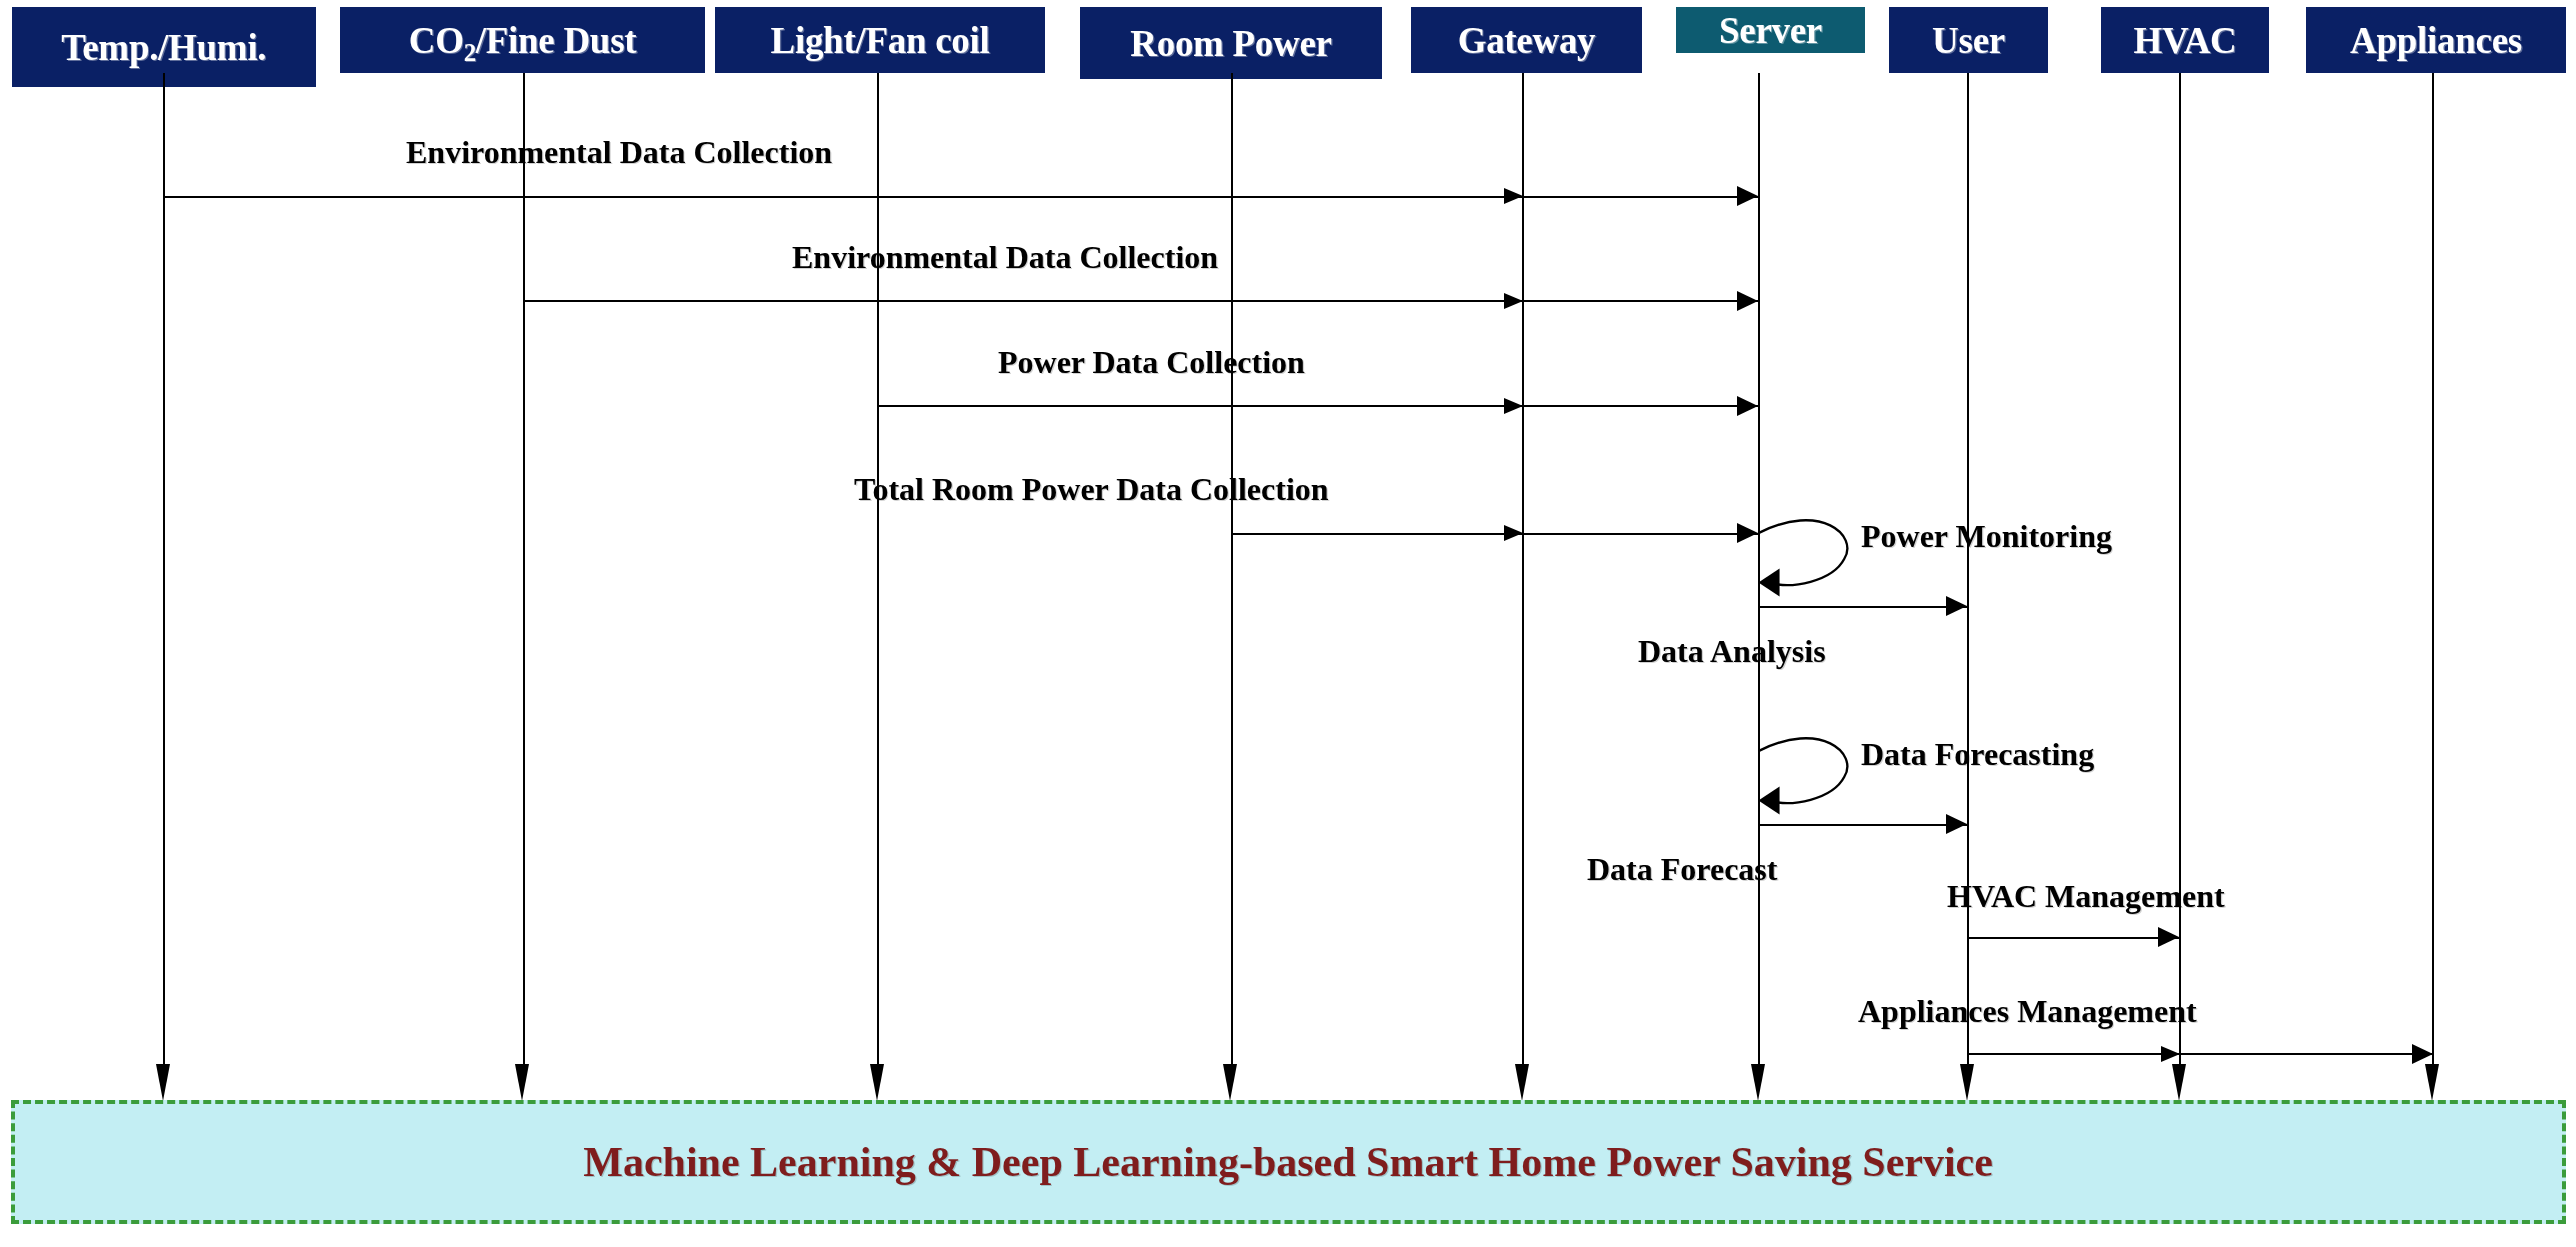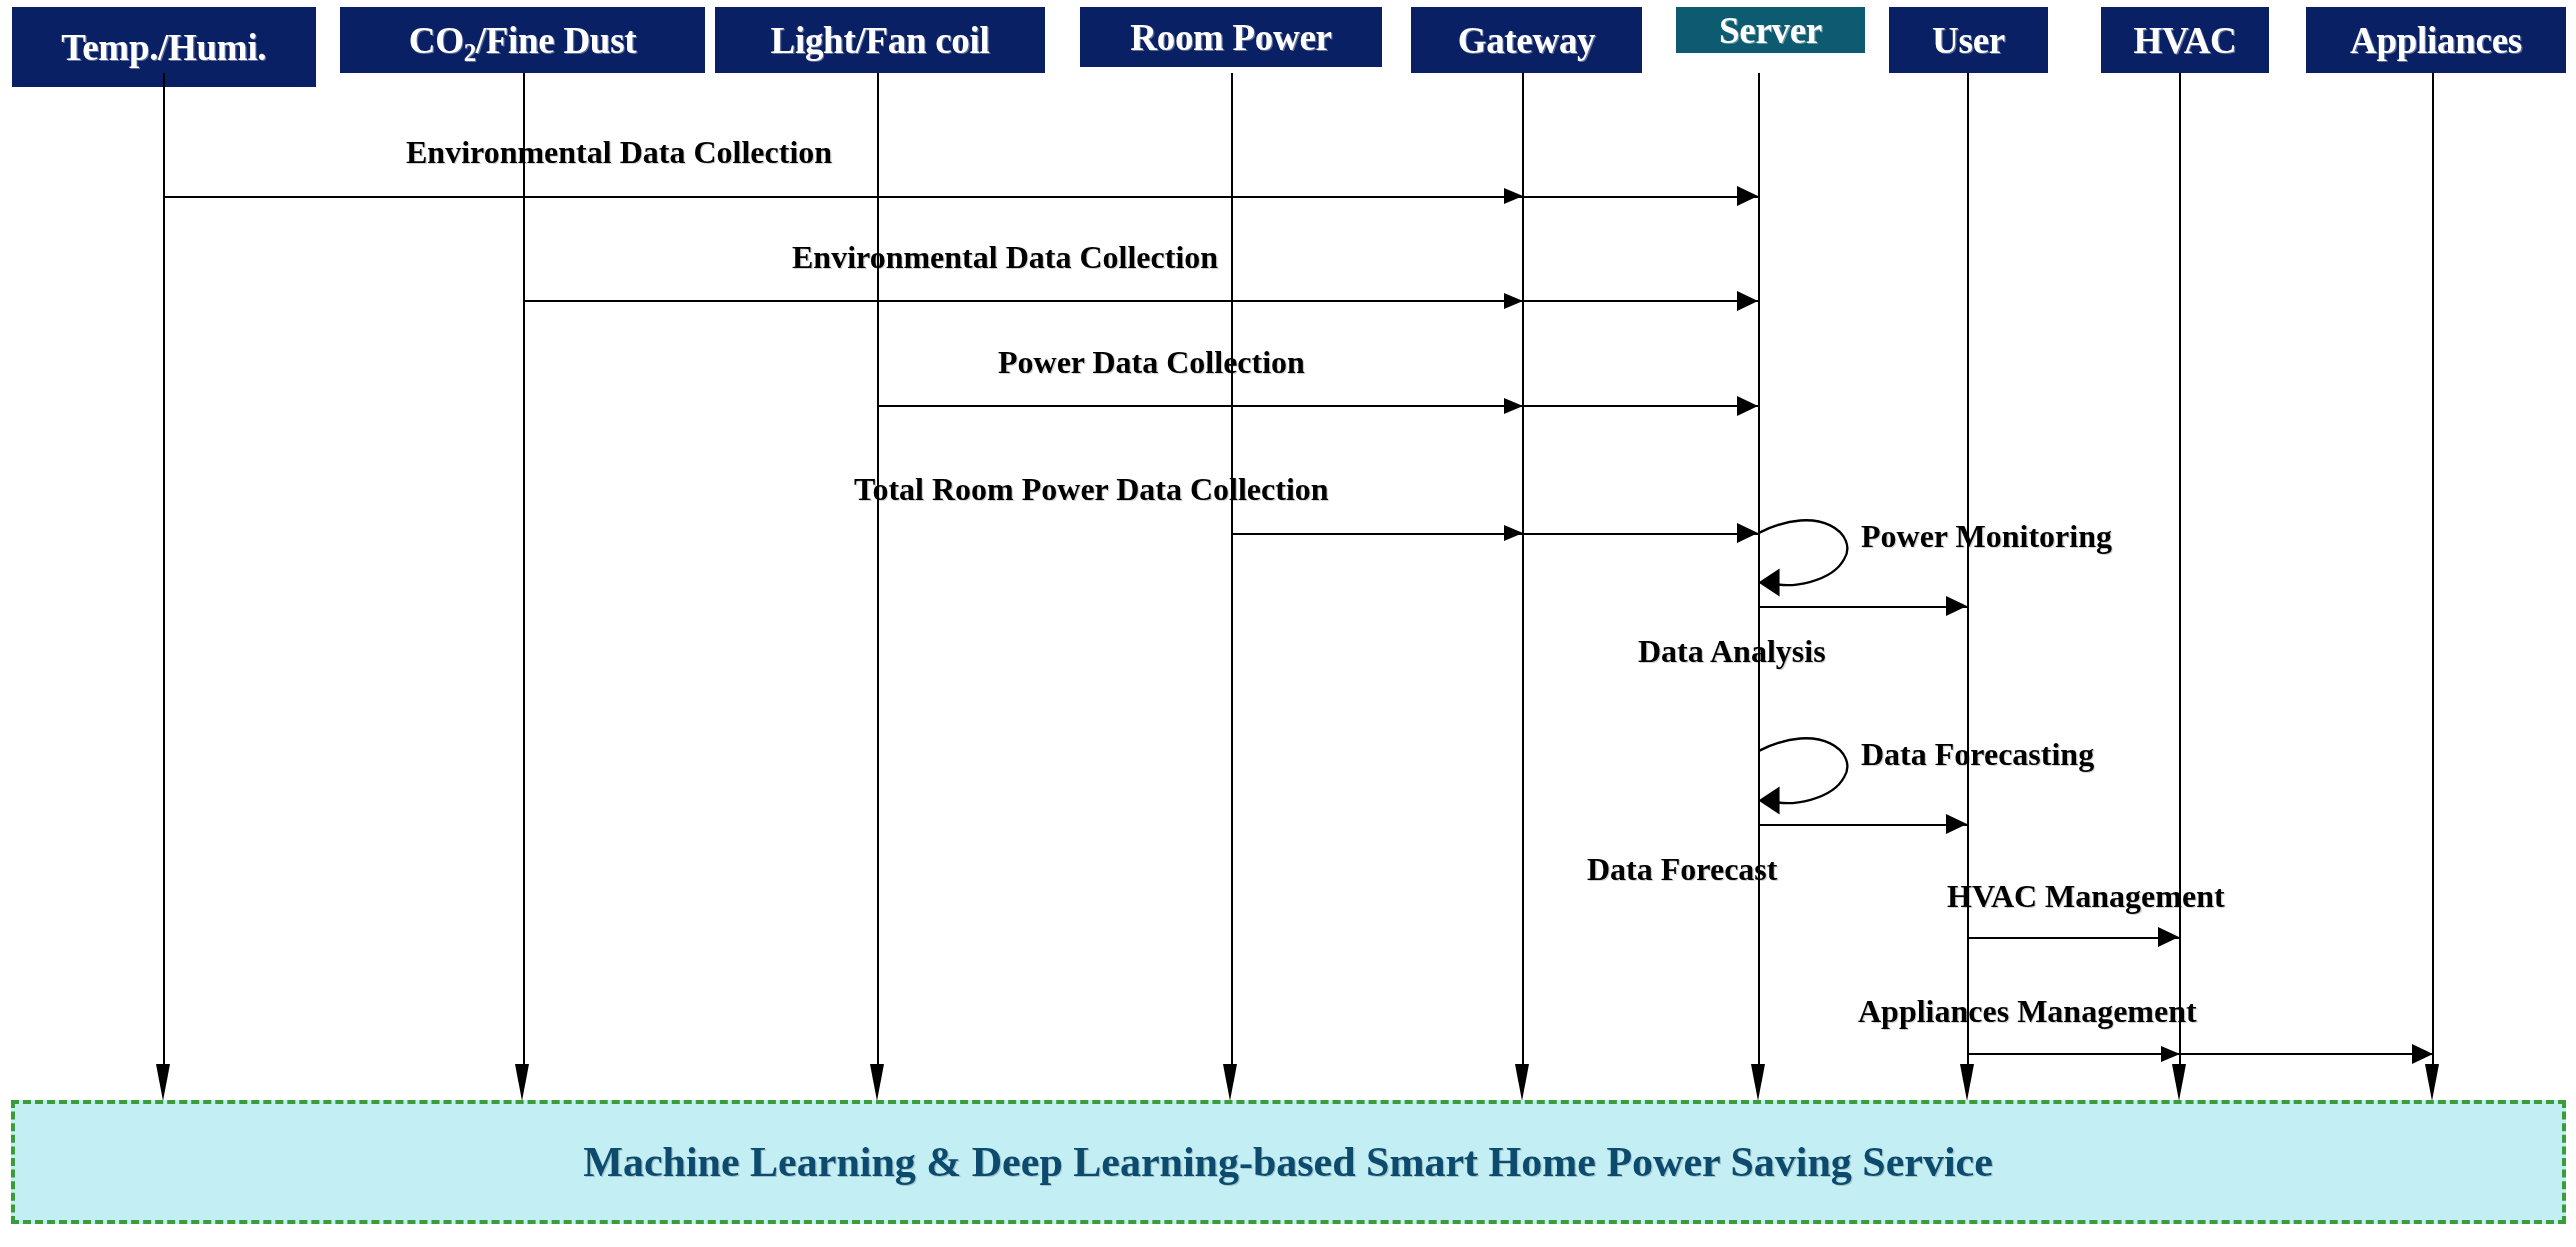--- a/index.html
+++ b/index.html
@@ -66,40 +66,40 @@
     position:absolute;
     background:#c3eef3;
     border:4.1px dashed #3b9c3b;
     box-sizing:border-box;
     display:flex;align-items:center;justify-content:center;
   }
   .service-box .service-text{
     font-family:"Liberation Serif", serif;
     font-weight:bold;
     font-size:42px;
-    color:#0c4a6e;
+    color:#7f1d1d;
     white-space:nowrap;
     text-shadow:1.2px 1.2px 0 rgba(0,0,0,.18);
   }
 </style>
 </head>
 <body>
 
 <div id="stage">
   <div id="actor-layer">
       <div class="actor-box" style="left: 11.8px; top: 7px; width: 304px; height: 80px; background: rgb(10, 32, 101);">
         <span>Temp./Humi.</span>
       </div>
       <div class="actor-box" style="left: 340px; top: 7px; width: 365px; height: 66px; background: rgb(10, 32, 101);">
         <span>CO<sub>2</sub>/Fine Dust</span>
       </div>
       <div class="actor-box" style="left: 715px; top: 7px; width: 330px; height: 66px; background: rgb(10, 32, 101);">
         <span>Light/Fan coil</span>
       </div>
-      <div class="actor-box" style="left: 1080px; top: 7px; width: 302px; height: 60px; background: rgb(10, 32, 101); text-align: right;">
+      <div class="actor-box" style="left: 1080px; top: 7px; width: 302px; height: 72px; background: rgb(10, 32, 101); text-align: right;">
         <span>Room Power</span>
       </div>
       <div class="actor-box" style="left: 1411px; top: 7px; width: 231px; height: 66px; background: rgb(10, 32, 101);">
         <span>Gateway</span>
       </div>
       <div class="actor-box" style="left: 1676px; top: 7px; width: 189px; height: 46px; background: rgb(13, 91, 112);">
         <span>Server</span>
       </div>
       <div class="actor-box" style="left: 1889px; top: 7px; width: 159px; height: 66px; background: rgb(10, 32, 101);">
         <span>User</span>

